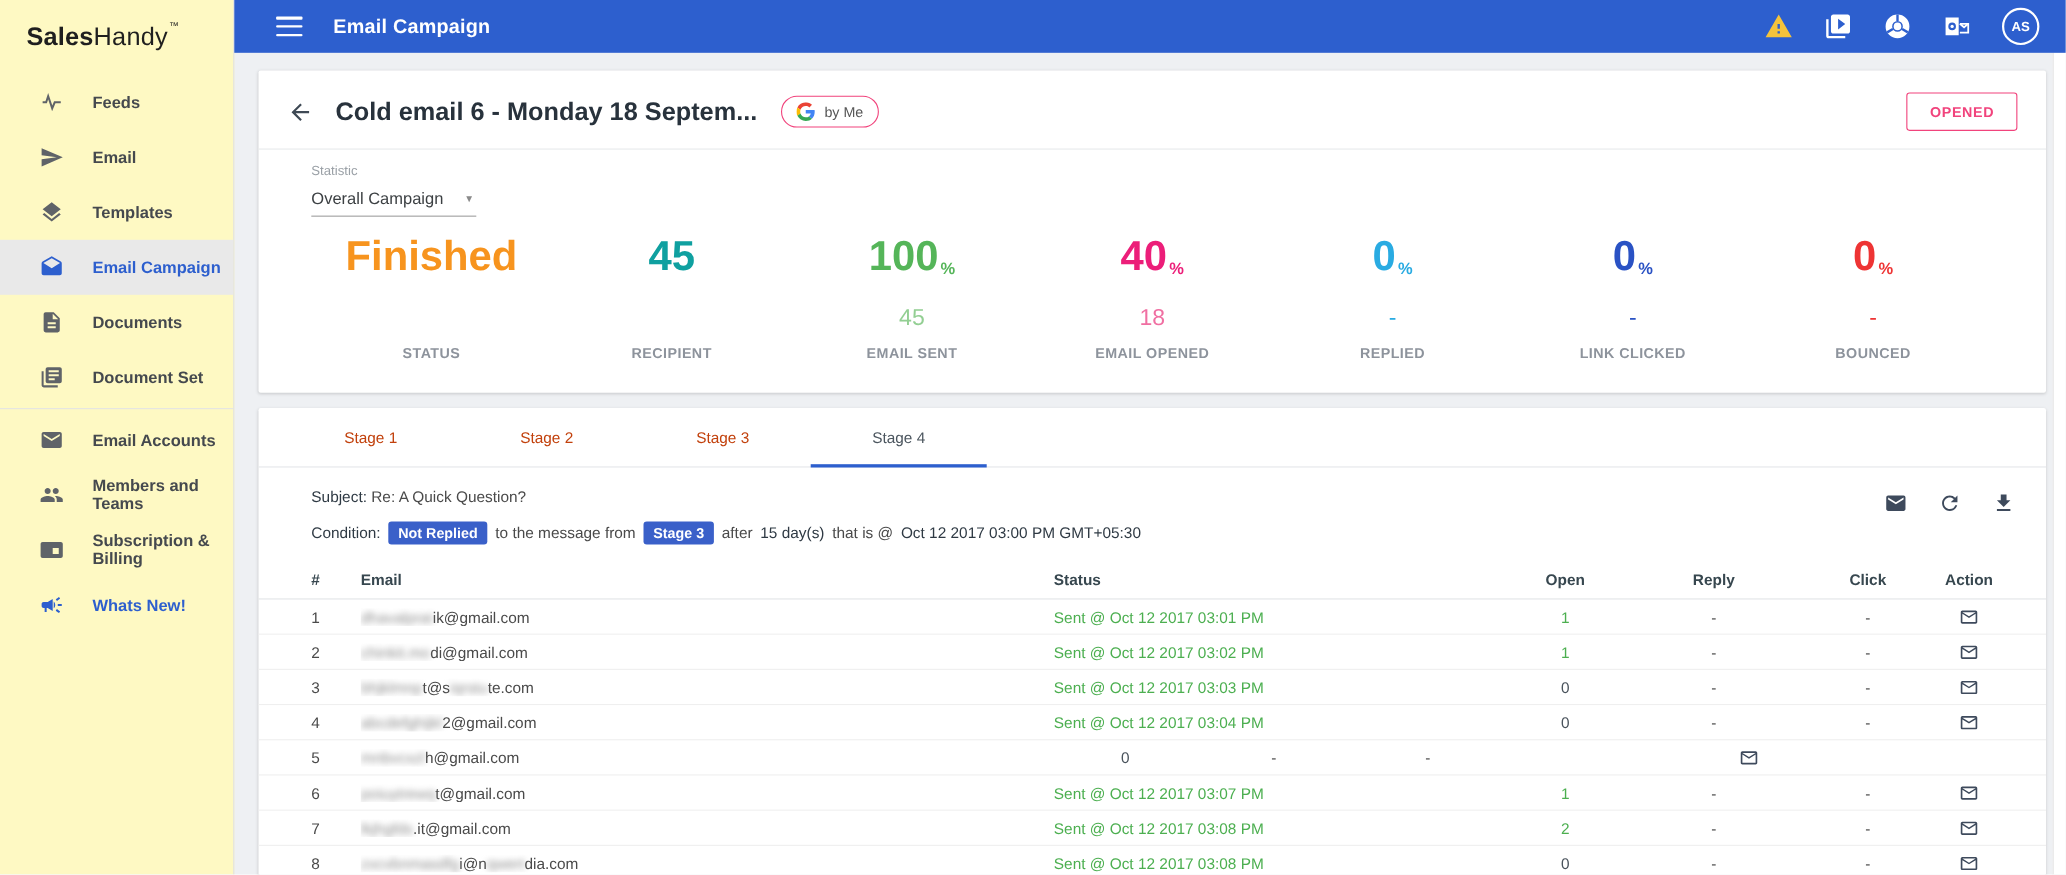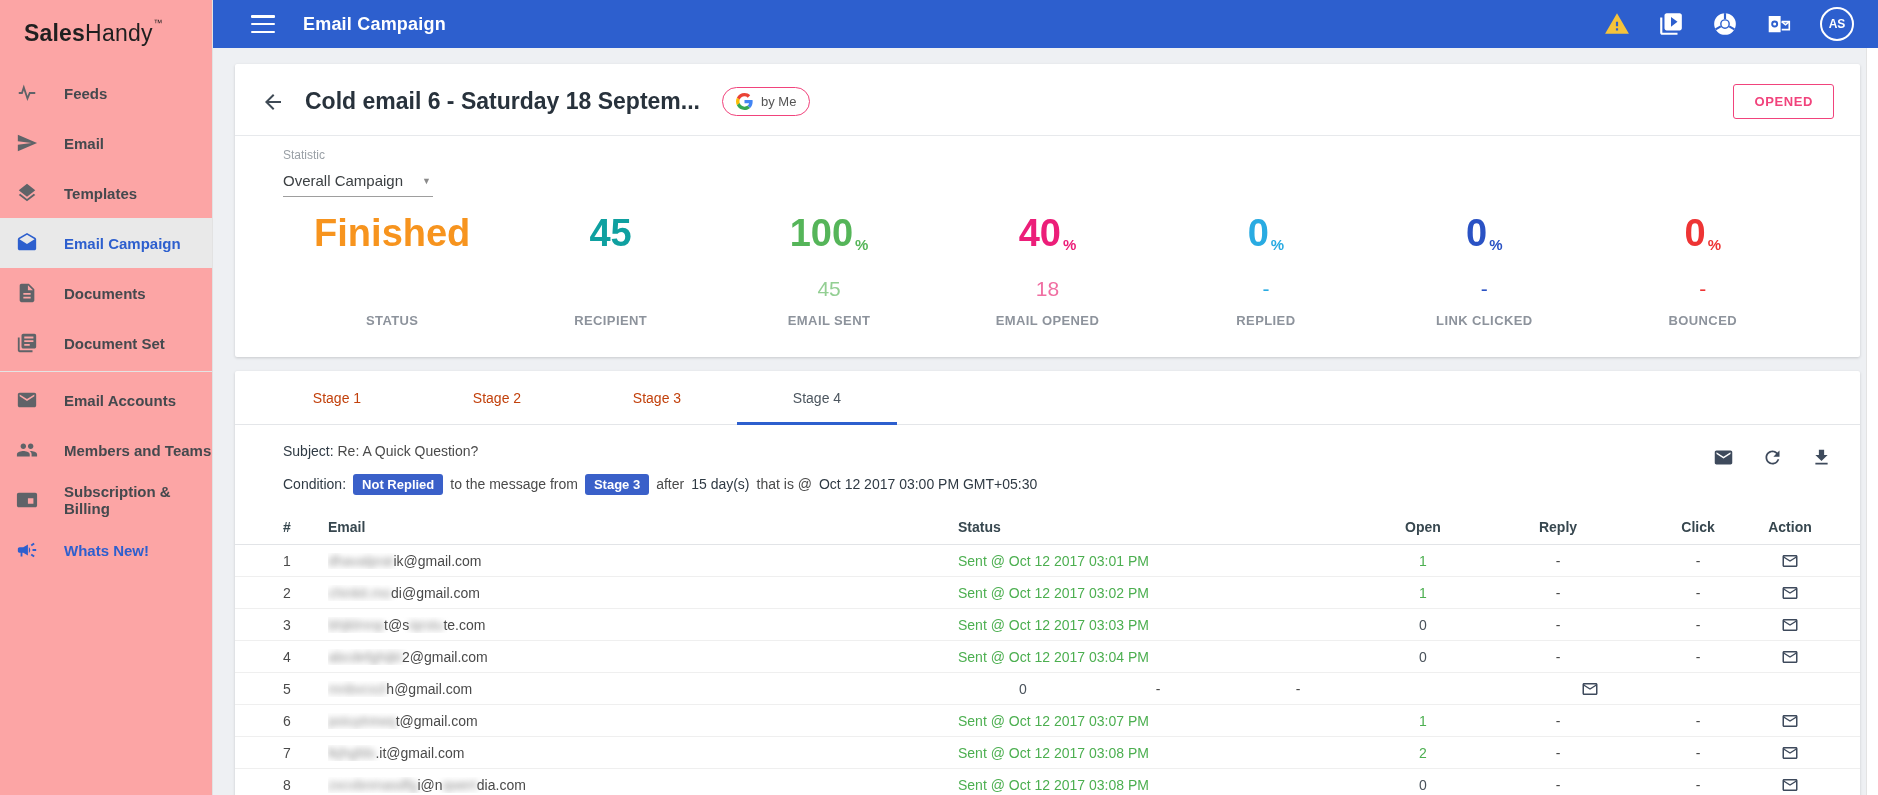--- a/index.html
+++ b/index.html
@@ -1,26 +1,26 @@
 <!DOCTYPE html>
 <html><head>
 <meta charset="utf-8">
 <style>
   *{margin:0;padding:0;box-sizing:border-box}
   html,body{width:1878px;height:795px;overflow:hidden}
   body{font-family:"Liberation Sans",sans-serif;background:#eef0f3;position:relative;
        --accent:#2D5FCE;--badge:#3A60C9;--pink:#F1437C;--green:#4CAF50;--warn:#F5C33B}
 
   
-  .sidebar{position:absolute;left:0;top:0;width:213px;height:795px;background:#fca5a5;border-right:1px solid #e2e2e2;z-index:4}
+  .sidebar{position:absolute;left:0;top:0;width:213px;height:795px;background:#fef9c3;border-right:1px solid #e2e2e2;z-index:4}
   .logo{height:62px;display:flex;align-items:flex-start;padding:20px 0 0 24px;font-size:23px;color:#1f1f1f;letter-spacing:.2px}
   .logo-bold{font-weight:700}
   .logo-tm{font-size:9px;margin-top:-2px;margin-left:1px}
   .nav{padding-top:6px}
-  .nav-item{height:50px;display:flex;align-items:center;padding-left:16px;cursor:pointer;color:#5f6368}
+  .nav-item{height:50px;display:flex;align-items:center;padding-left:36px;cursor:pointer;color:#5f6368}
   .nav-item .icon-wrap{width:22px;height:22px;display:inline-flex}
   .nav-item svg{width:22px;height:22px;fill:#5f6368}
   .nav-item .lbl{margin-left:26px;font-size:15px;font-weight:700;color:#45494e}
   .nav-item.active{background:#e9e9e9}
   .nav-item.active svg{fill:var(--accent)}
   .nav-item.active .lbl{color:var(--accent)}
   .nav-item.highlight svg{fill:var(--accent)}
   .nav-item.highlight .lbl{color:var(--accent)}
   .nav-divider{height:1px;background:#e4e4e4;margin:3px 0}
 
@@ -232,21 +232,21 @@
 
   <main class="main">
 
     <section class="card">
       <div class="summary-head">
         <button class="back-btn">
           <svg viewBox="0 0 24 24">
               <path d="M20 11H7.83l5.59-5.59L12 4l-8 8 8 8 1.41-1.41L7.83 13H20v-2z"></path>
             </svg>
         </button>
-        <h2 class="camp-title">Cold email 6 - Saturday 18 Septem...</h2>
+        <h2 class="camp-title">Cold email 6 - Monday 18 Septem...</h2>
         <span class="byme">
           <svg viewBox="0 0 48 48">
               <path fill="#EA4335" d="M24 9.5c3.54 0 6.71 1.22 9.21 3.6l6.85-6.85C35.9 2.38 30.47 0 24 0 14.62 0 6.51 5.38 2.56 13.22l7.98 6.19C12.43 13.72 17.74 9.5 24 9.5z"></path>
               <path fill="#4285F4" d="M46.98 24.55c0-1.57-.15-3.09-.38-4.55H24v9.02h12.94c-.58 2.96-2.26 5.48-4.78 7.18l7.73 6c4.51-4.18 7.09-10.36 7.09-17.65z"></path>
               <path fill="#FBBC05" d="M10.53 28.59c-.48-1.45-.76-2.99-.76-4.59s.27-3.14.76-4.59l-7.98-6.19C.92 16.46 0 20.12 0 24c0 3.88.92 7.54 2.56 10.78l7.97-6.19z"></path>
               <path fill="#34A853" d="M24 48c6.48 0 11.93-2.13 15.89-5.81l-7.73-6c-2.15 1.45-4.92 2.3-8.16 2.3-6.26 0-11.57-4.22-13.47-9.91l-7.98 6.19C6.51 42.62 14.62 48 24 48z"></path>
             </svg>
           <span>by Me</span>
         </span>
         <button class="refresh-btn">OPENED</button>

